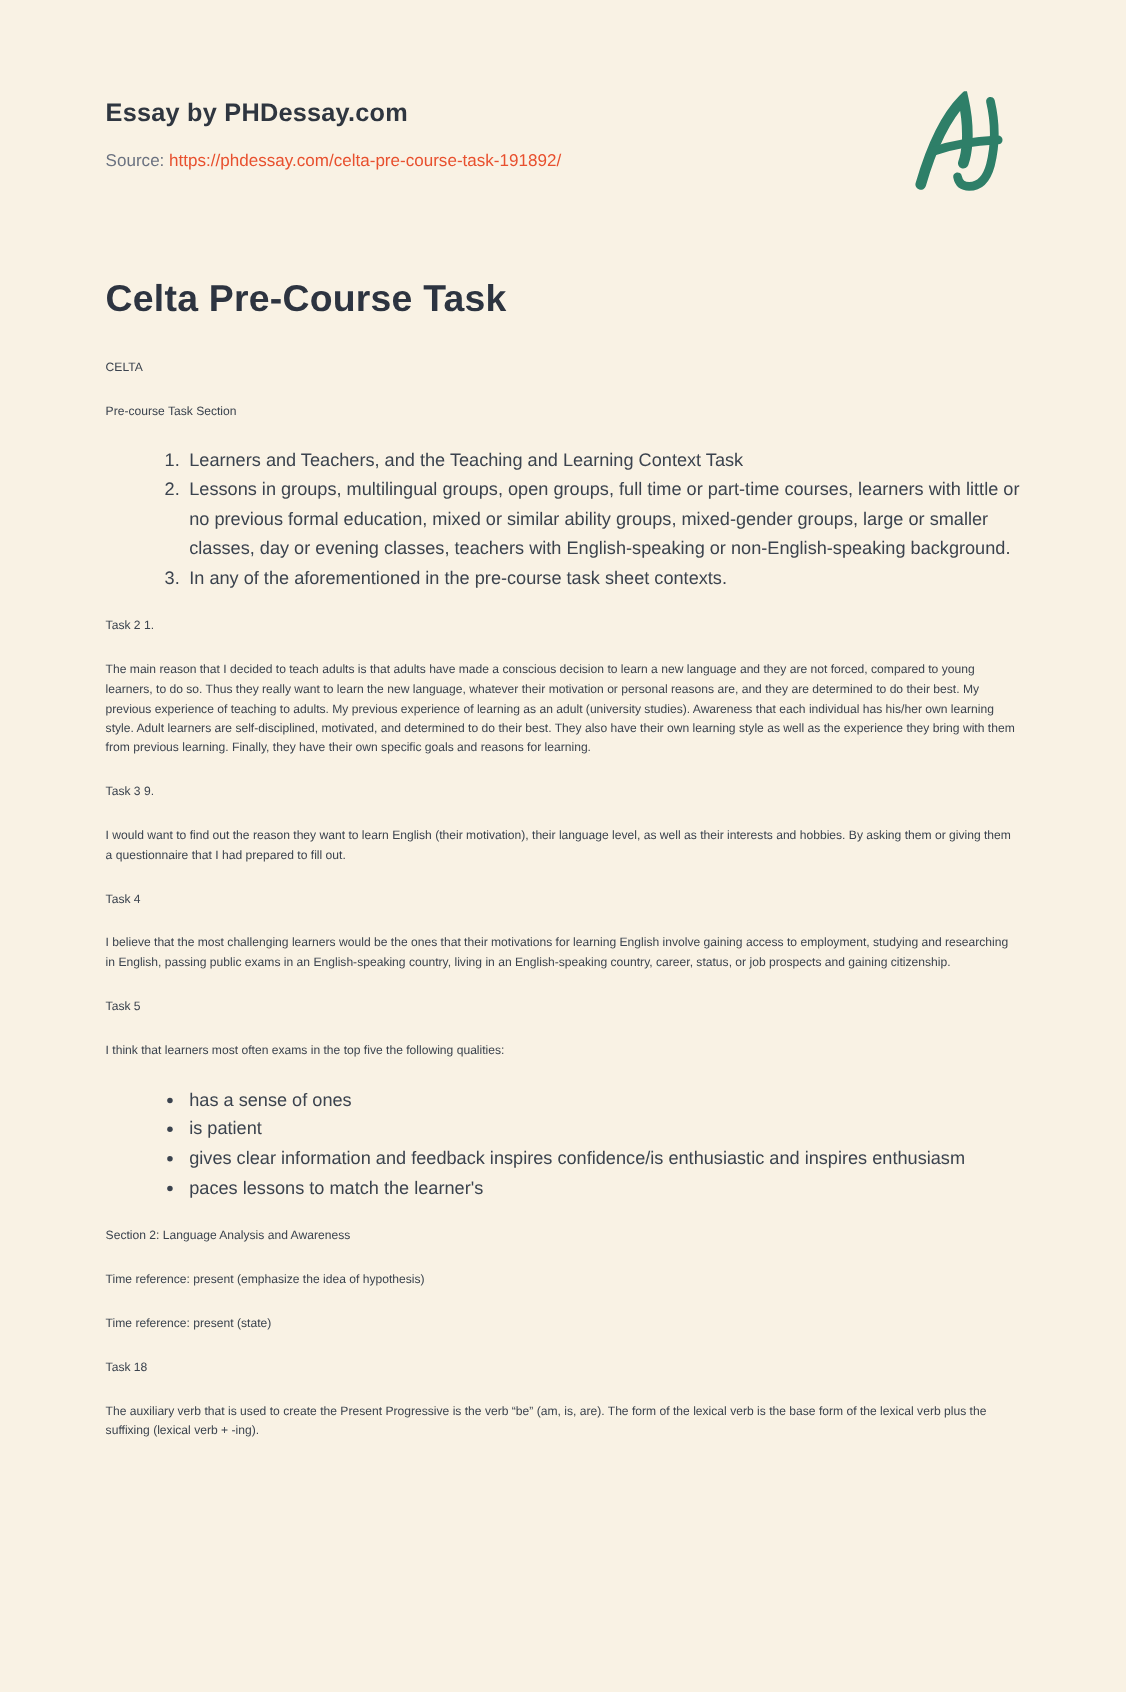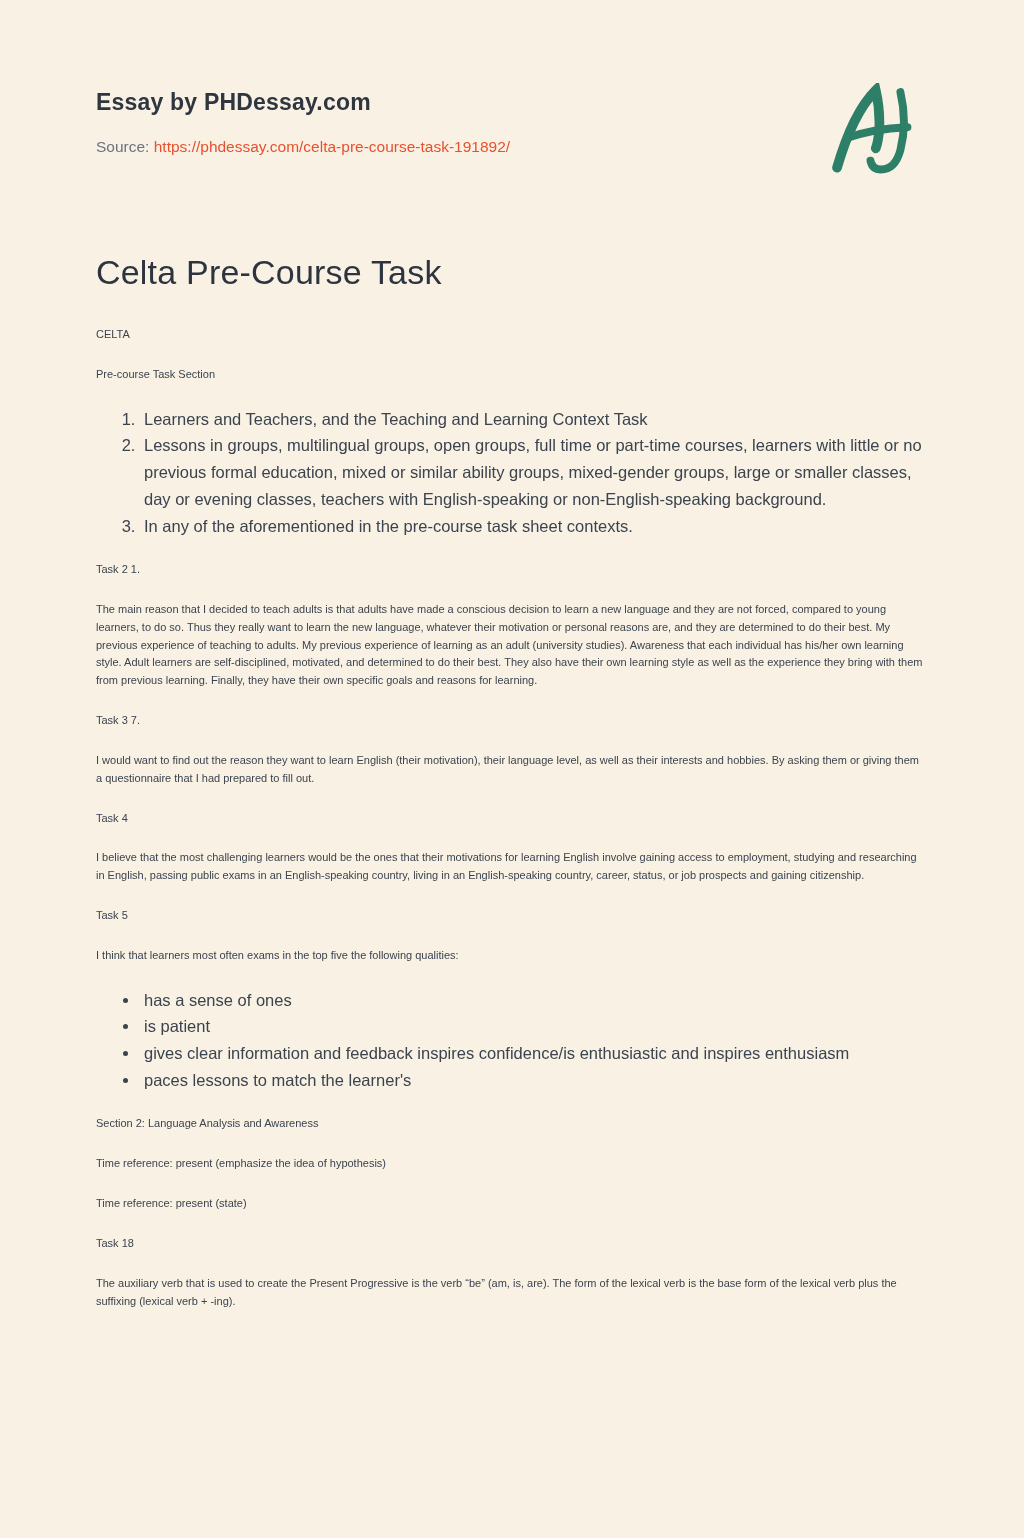--- a/index.html
+++ b/index.html
@@ -43,40 +43,41 @@
   .logo {
     width: 88px;
     height: 92px;
     margin-right: 10px;
     margin-top: -6px;
     flex: 0 0 auto;
   }
   .essay-title {
     margin-top: 78px;
     font-size: 34px;
-    font-weight: 400;
+    font-weight: 700;
     color: #2d3440;
     letter-spacing: 0.2px;
   }
   .essay-body { margin-top: 34px; padding-bottom: 10px; }
   .essay-body p {
     font-size: 11px;
     line-height: 1.62;
     margin-bottom: 22px;
     color: #3b434e;
   }
   .essay-body ol, .essay-body ul {
     margin: 0 0 22px 0;
     padding-left: 44px;
   }
   .essay-body li {
     font-size: 16.5px;
     line-height: 1.62;
     padding-left: 4px;
     color: #3b434e;
+    margin-left: 28px;
   }
   .essay-body ul { list-style-type: disc; }
 </style>
 </head>
 <body>
 
 <div class="page">
 
   <div class="header">
     <div class="header-left">
@@ -102,21 +103,21 @@
   <main class="essay-body">
       <p>CELTA</p>
       <p>Pre-course Task Section</p>
       <ol>
         <li>Learners and Teachers, and the Teaching and Learning Context Task</li>
         <li>Lessons in groups, multilingual groups, open groups, full time or part-time courses, learners with little or no previous formal education, mixed or similar ability groups, mixed-gender groups, large or smaller classes, day or evening classes, teachers with English-speaking or non-English-speaking background.</li>
         <li>In any of the aforementioned in the pre-course task sheet contexts.</li>
       </ol>
       <p>Task 2 1.</p>
       <p>The main reason that I decided to teach adults is that adults have made a conscious decision to learn a new language and they are not forced, compared to young learners, to do so. Thus they really want to learn the new language, whatever their motivation or personal reasons are, and they are determined to do their best. My previous experience of teaching to adults. My previous experience of learning as an adult (university studies). Awareness that each individual has his/her own learning style. Adult learners are self-disciplined, motivated, and determined to do their best. They also have their own learning style as well as the experience they bring with them from previous learning. Finally, they have their own specific goals and reasons for learning.</p>
-      <p>Task 3 7.</p>
+      <p>Task 3 9.</p>
       <p>I would want to find out the reason they want to learn English (their motivation), their language level, as well as their interests and hobbies. By asking them or giving them a questionnaire that I had prepared to fill out.</p>
       <p>Task 4</p>
       <p>I believe that the most challenging learners would be the ones that their motivations for learning English involve gaining access to employment, studying and researching in English, passing public exams in an English-speaking country, living in an English-speaking country, career, status, or job prospects and gaining citizenship.</p>
       <p>Task 5</p>
       <p>I think that learners most often exams in the top five the following qualities:</p>
       <ul>
         <li>has a sense of ones</li>
         <li>is patient</li>
         <li>gives clear information and feedback inspires confidence/is enthusiastic and inspires enthusiasm</li>
         <li>paces lessons to match the learner's</li>

